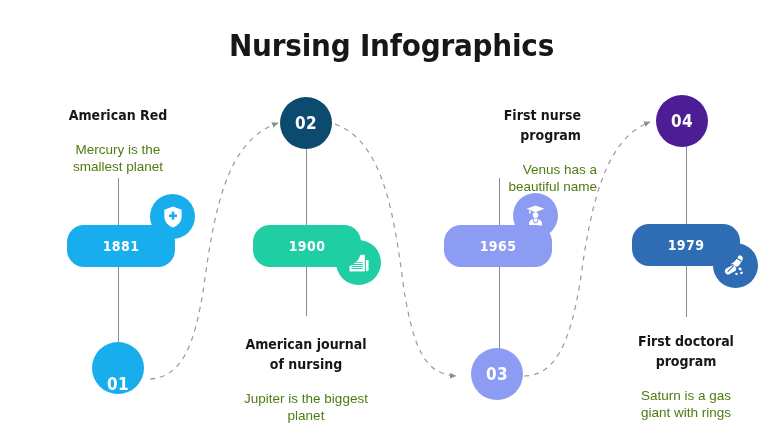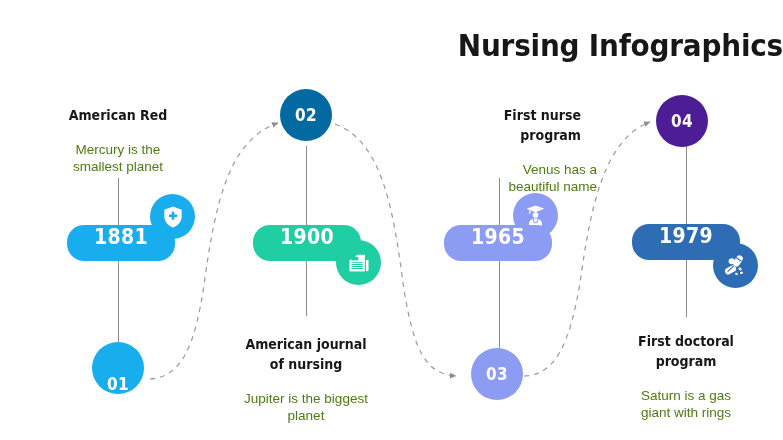--- a/index.html
+++ b/index.html
@@ -20,21 +20,21 @@
     width: 783px;
     height: 440px;
   }
 
   
   #page-title {
     position: absolute;
     top: 27px;
     left: 0;
     width: 783px;
-    text-align: right;
+    text-align: center;
     font-family: "DejaVu Sans Condensed", "Liberation Sans Narrow", "Liberation Sans", sans-serif;
     font-weight: bold;
     font-size: 31px;
     letter-spacing: -0.2px;
     color: #171717;
     white-space: nowrap;
   }
 
   
   #wave-layer {
@@ -101,28 +101,29 @@
     font-size: 17px;
     display: flex;
     align-items: center;
     justify-content: center;
     letter-spacing: 0.3px;
   }
 
   
   .year-pill {
     position: absolute;
-    height: 36px;
+    height: 42px;
     width: 108px;
     border-radius: 17px;
     color: #ffffff;
     font-family: "DejaVu Sans Condensed", "Liberation Sans Narrow", "Liberation Sans", sans-serif;
     font-weight: bold;
-    font-size: 21px;
+    font-size: 14px;
     display: flex;
+    align-items: center;
     justify-content: center;
     letter-spacing: 0.4px;
   }
 
   
   .icon-bubble {
     position: absolute;
     width: 45px;
     height: 45px;
     border-radius: 50%;
@@ -178,21 +179,21 @@
     </div>
 
     <div class="num-circle" style="left:72px; top:342px; background:#18AEEE;align-items:flex-end;">
       <span>01</span>
     </div>
   </div>
 
   <div class="column col2">
     <div class="stem" style="left:98px; top:146px; height:170px;"></div>
 
-    <div class="num-circle" style="left:72px; top:89px; background:#0369a1;">
+    <div class="num-circle" style="left:72px; top:97px; background:#0c4a6e;">
       <span>02</span>
     </div>
 
     <div class="icon-bubble" style="left:128px; top:240px; background:#1FCEA3;">
       <svg width="26" height="26" viewBox="0 0 24 24" aria-hidden="true">
         <path d="M3.2 4.4 h14.2 v15.4 H3.2 z" fill="#ffffff"></path>
         <path d="M18.4 9.2 h2.4 v9.2 a1.2 1.2 0 0 1 -2.4 0 z" fill="#ffffff"></path>
         <path d="M5.1 6.3 h6.2 v3.3 h-6.2 z" fill="#1FCEA3"></path>
         <path d="M5.1 11.2 h10.4 v0.9 h-10.4 z M5.1 13.0 h10.4 v0.9 h-10.4 z
                  M5.1 14.8 h10.4 v0.9 h-10.4 z M5.1 16.6 h10.4 v0.9 h-10.4 z" fill="#1FCEA3"></path>

